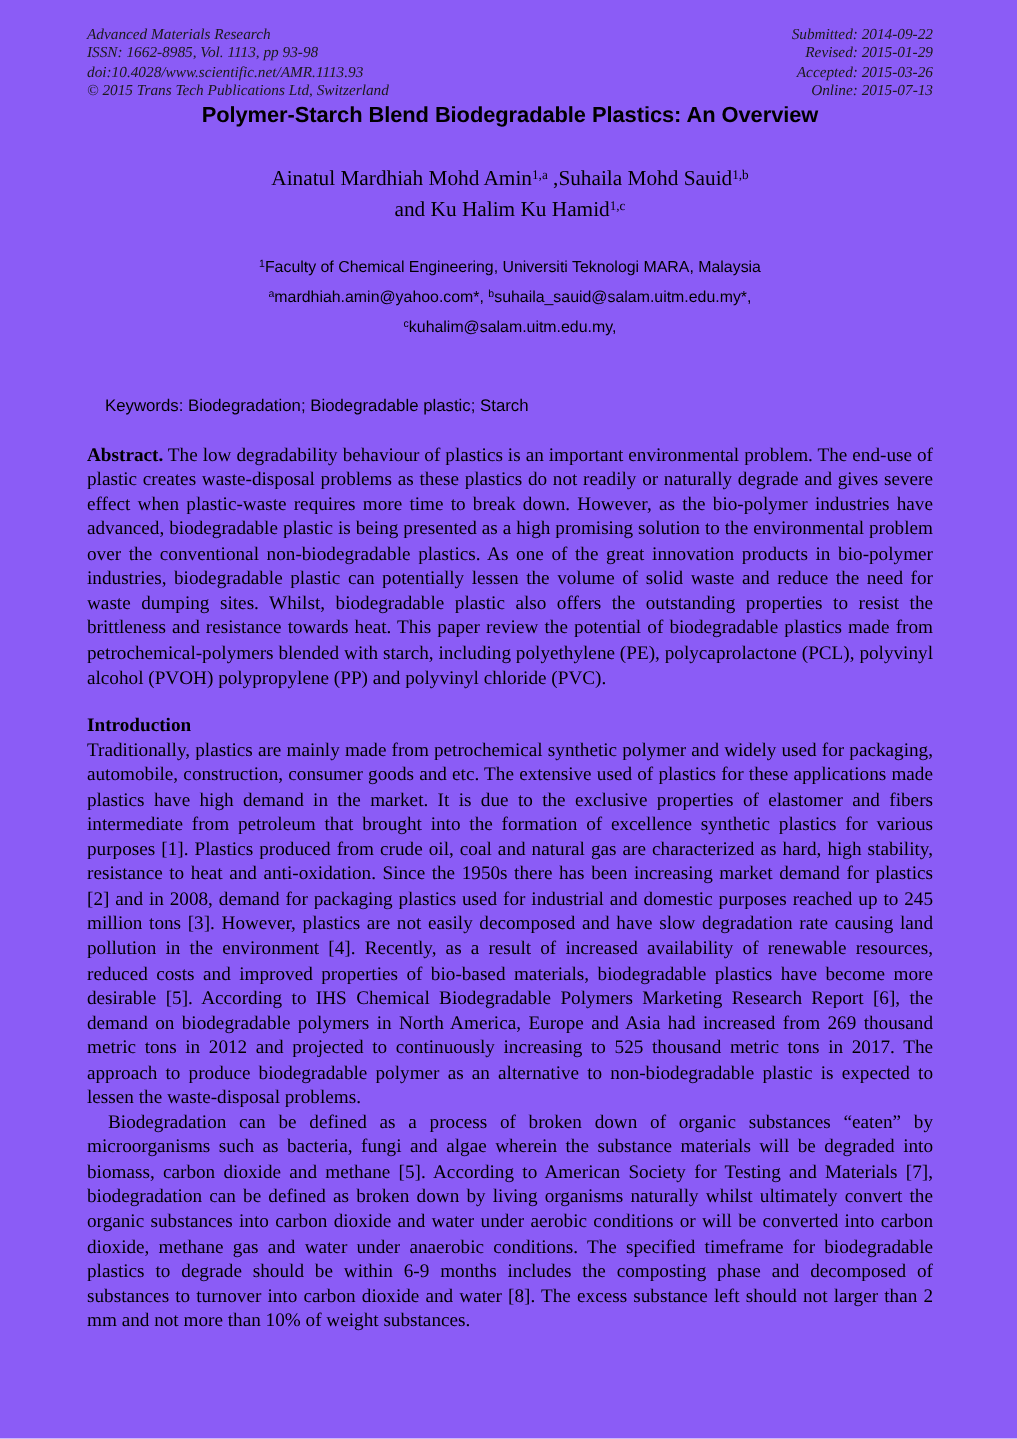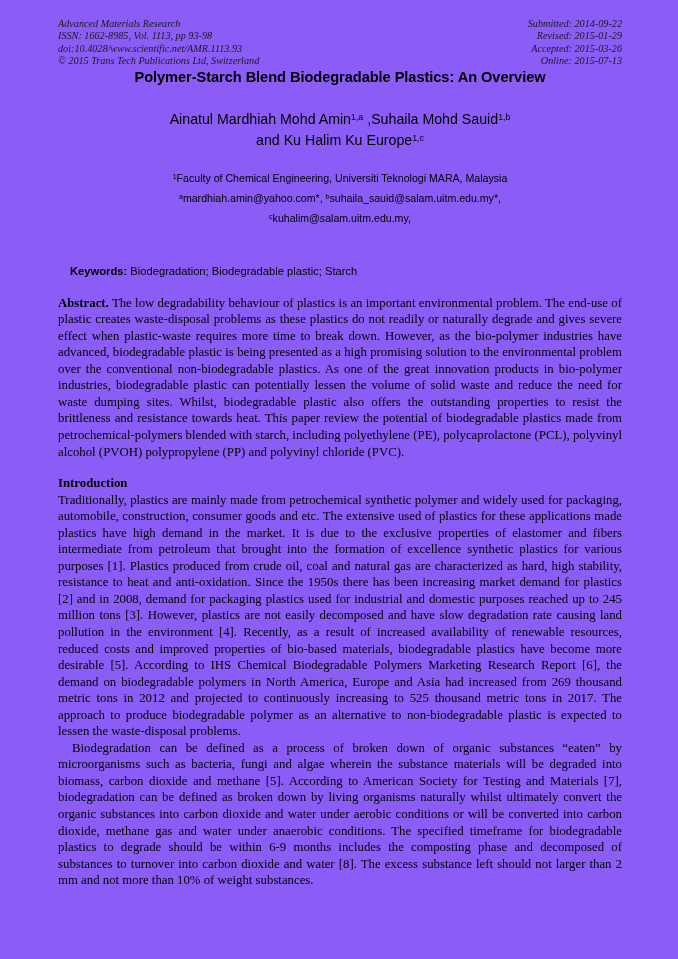--- a/index.html
+++ b/index.html
@@ -45,21 +45,21 @@
     font-weight: bold;
     font-size: 14.6px;
     line-height: 18px;
     letter-spacing: -0.05px;
   }
 
   
   .authors {
     margin-top: 23px;
     text-align: center;
-    font-family: Liberation Sans, sans-serif;
+    font-family: Liberation Serif, serif;
     font-size: 14.2px;
     line-height: 21px;
   }
   .authors .line { display: block; }
   sup {
     font-size: 0.62em;
     vertical-align: 0.42em;
     line-height: 0;
   }
 
@@ -77,21 +77,21 @@
     vertical-align: 0.42em;
   }
 
   
   .keywords {
     margin-top: 36px;
     font-family: "Liberation Sans", sans-serif;
     font-size: 11.2px;
     line-height: 15px;
   }
-  .keywords .kw-label { font-weight: bold; padding-left: 12px; }
+  .keywords .kw-label { font-weight: normal; padding-left: 12px; }
 
   
   .abstract {
     margin-top: 16px;
     font-family: "Liberation Serif", serif;
     font-size: 12.8px;
     line-height: 16.55px;
     text-align: justify;
     text-justify: inter-word;
   }
@@ -134,21 +134,21 @@
       <div>Revised: 2015-01-29</div>
       <div>Accepted: 2015-03-26</div>
       <div>Online: 2015-07-13</div>
     </div>
   </div>
 
   <div class="paper-title">Polymer-Starch Blend Biodegradable Plastics: An Overview</div>
 
   <div class="authors">
     <span class="line"><span>Ainatul Mardhiah Mohd Amin</span><sup>1,a</sup><span> ,</span><span>Suhaila Mohd Sauid</span><sup>1,b</sup></span>
-    <span class="line"><span>and </span><span>Ku Halim Ku Europe</span><sup>1,c</sup></span>
+    <span class="line"><span>and </span><span>Ku Halim Ku Hamid</span><sup>1,c</sup></span>
   </div>
 
   <div class="affiliation">
     <span class="line"><sup>1</sup><span>Faculty of Chemical Engineering, Universiti Teknologi MARA, Malaysia</span></span>
     <span class="line"><sup>a</sup><span>mardhiah.amin@yahoo.com*, </span><sup>b</sup><span>suhaila_sauid@salam.uitm.edu.my*,</span></span>
     <span class="line"><sup>c</sup><span>kuhalim@salam.uitm.edu.my,</span></span>
   </div>
 
   <div class="keywords"><span class="kw-label">Keywords:</span><span> Biodegradation; Biodegradable plastic; Starch</span></div>
 

